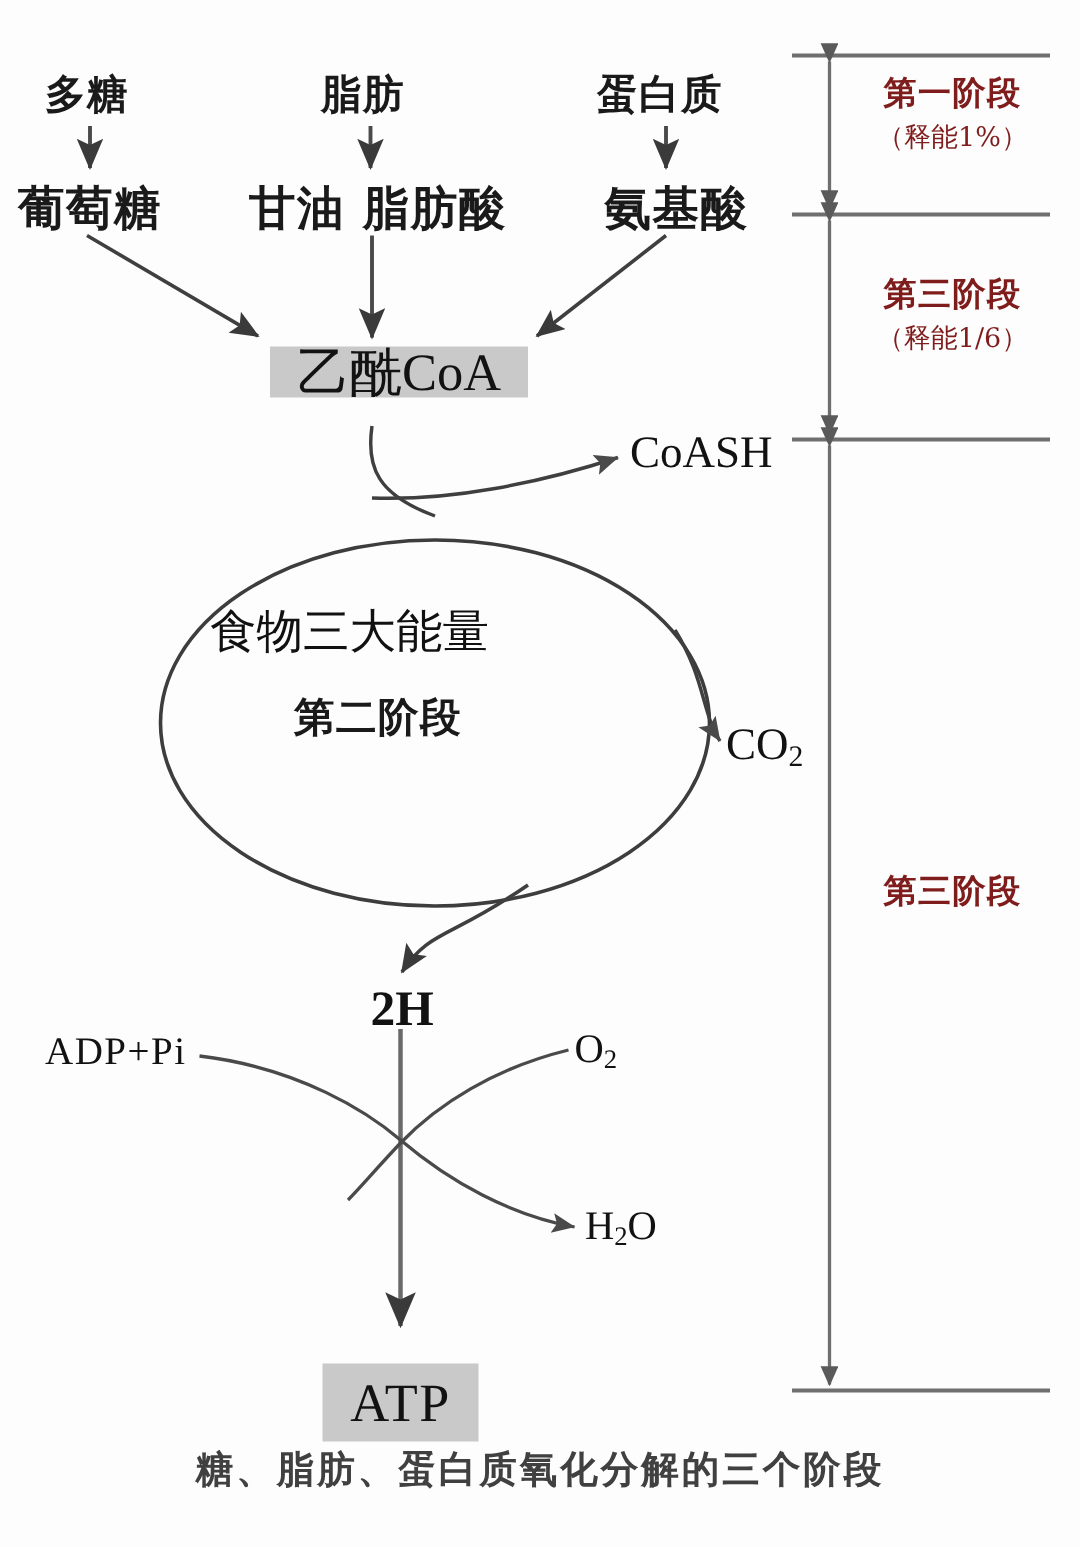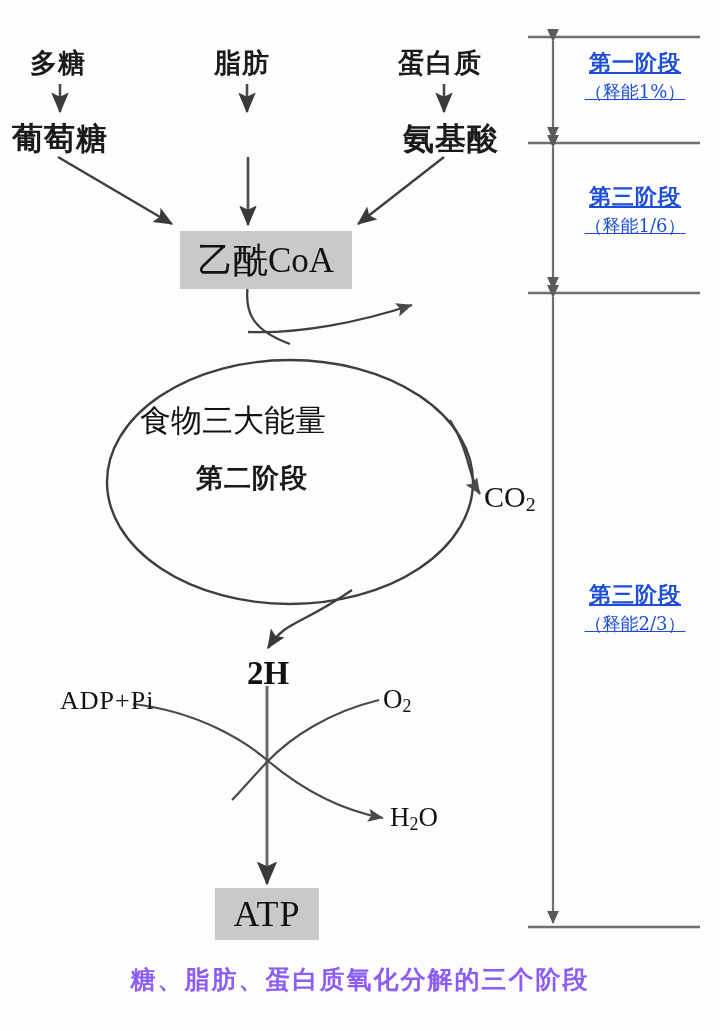--- a/index.html
+++ b/index.html
@@ -52,46 +52,45 @@
   .src-top  { font-size: 27px; }
   .src-sub  { font-size: 31px; }
   .hl-box {
     position: absolute;
     background: #c9c9c9;
     display: flex;
     align-items: center;
     justify-content: center;
   }
   #acetyl-coa-box {
-    left: 180px; top: 231px; width: 172px; height: 58px;
+    left: 180px; top: 231px; width: 172px; height: 34px;
     font-size: 35px;
   }
   #atp-box {
-    left: 215px; top: 888px; width: 104px; height: 52px;
+    left: 215px; top: 909px; width: 104px; height: 52px;
     font-size: 36px;
     letter-spacing: 1px;
   }
   #coash-label { left: 420px; top: 285px; font-size: 30px; }
   #co2-label   { left: 484px; top: 480px; font-size: 30px; }
   #twoh-label  { left: 247px; top: 655px; font-size: 33px; font-weight: bold; }
-  #adp-label   { left: 30px;  top: 686px; font-size: 26px; letter-spacing: 1px; margin-left: 30px; }
+  #adp-label   { left: 30px;  top: 686px; font-size: 26px; letter-spacing: 1px; }
   #o2-label    { left: 383px; top: 684px; font-size: 27px; }
   #h2o-label   { left: 390px; top: 802px; font-size: 27px; }
   #tca-label {
     left: 196px; top: 460px; font-size: 27px;
   }
   #energy-label {
     left: 140px; top: 400px; font-size: 31px; font-family: Liberation Mono, monospace;
   }
   .stage-block {
     position: absolute;
     text-align: center;
-    color: #1d4ed8;
+    color: #7f1d1d;
     line-height: 1.3;
-    text-decoration: underline;
   }
   .stage-title {
     font-family: "DejaVu Serif", "Liberation Serif", serif;
     font-weight: bold;
     font-size: 22px;
     letter-spacing: 1px;
     display: block;
   }
   .stage-sub {
     font-family: "DejaVu Serif", "Liberation Serif", serif;
@@ -103,21 +102,21 @@
   #stage2 { left: 560px; top: 182px; width: 150px; }
   #stage3 { left: 560px; top: 580px; width: 150px; }
   #caption {
     position: absolute;
     left: 0; top: 963px; width: 720px;
     text-align: center;
     font-family: "DejaVu Serif", "Liberation Serif", serif;
     font-weight: bold;
     font-size: 25px;
     letter-spacing: 2px;
-    color: #8b5cf6;
+    color: #404040;
   }
 </style>
 </head>
 <body>
 
 <div id="stage">
 
   <svg id="diagram" viewBox="0 0 720 1031">
     <defs>
       <marker id="ah" markerWidth="10" markerHeight="10" refX="7.5" refY="3.4" orient="auto" markerUnits="strokeWidth">
@@ -174,28 +173,30 @@
       <line x1="553" y1="41" x2="553" y2="139" stroke-width="2.2" marker-start="url(#ah-tick)" marker-end="url(#ah-tick)"></line>
       <line x1="553" y1="147" x2="553" y2="289" stroke-width="2.2" marker-start="url(#ah-tick)" marker-end="url(#ah-tick)"></line>
       <line x1="553" y1="297" x2="553" y2="923" stroke-width="2.2" marker-start="url(#ah-tick)" marker-end="url(#ah-tick)"></line>
     </g>
   </svg>
 
   <div class="lbl cn-bold src-top" style="left:30px; top:45px;">多糖</div>
   <div class="lbl cn-bold src-sub" style="left:12px; top:118px;">葡萄糖</div>
 
   <div class="lbl cn-bold src-top" style="left:214px; top:45px;">脂肪</div>
+  <div class="lbl cn-bold src-sub" style="left:166px; top:118px;">甘油 脂肪酸</div>
 
   <div class="lbl cn-bold src-top" style="left:398px; top:45px;">蛋白质</div>
   <div class="lbl cn-bold src-sub" style="left:403px; top:118px;">氨基酸</div>
 
   <div class="hl-box" id="acetyl-coa-box">
     <span class="sci">乙酰CoA</span>
   </div>
 
+  <div class="lbl sci" id="coash-label">CoASH</div>
 
   <div class="lbl sci" id="co2-label">
     <span>CO</span><sub>2</sub>
   </div>
 
   <div class="lbl cn-plain" id="energy-label">食物三大能量</div>
 
   <div class="lbl cn-bold" id="tca-label">第二阶段</div>
 
   <div class="lbl sci" id="twoh-label">2H</div>
@@ -217,18 +218,17 @@
   <div class="stage-block" id="stage1">
     <span class="stage-title">第一阶段</span>
     <span class="stage-sub">（释能1%）</span>
   </div>
   <div class="stage-block" id="stage2">
     <span class="stage-title">第三阶段</span>
     <span class="stage-sub">（释能1/6）</span>
   </div>
   <div class="stage-block" id="stage3">
     <span class="stage-title">第三阶段</span>
-    <span class="stage-sub">（释能2/3）</span>
   </div>
 
   <div id="caption">糖、脂肪、蛋白质氧化分解的三个阶段</div>
 
 </div>
 
 </body></html>

